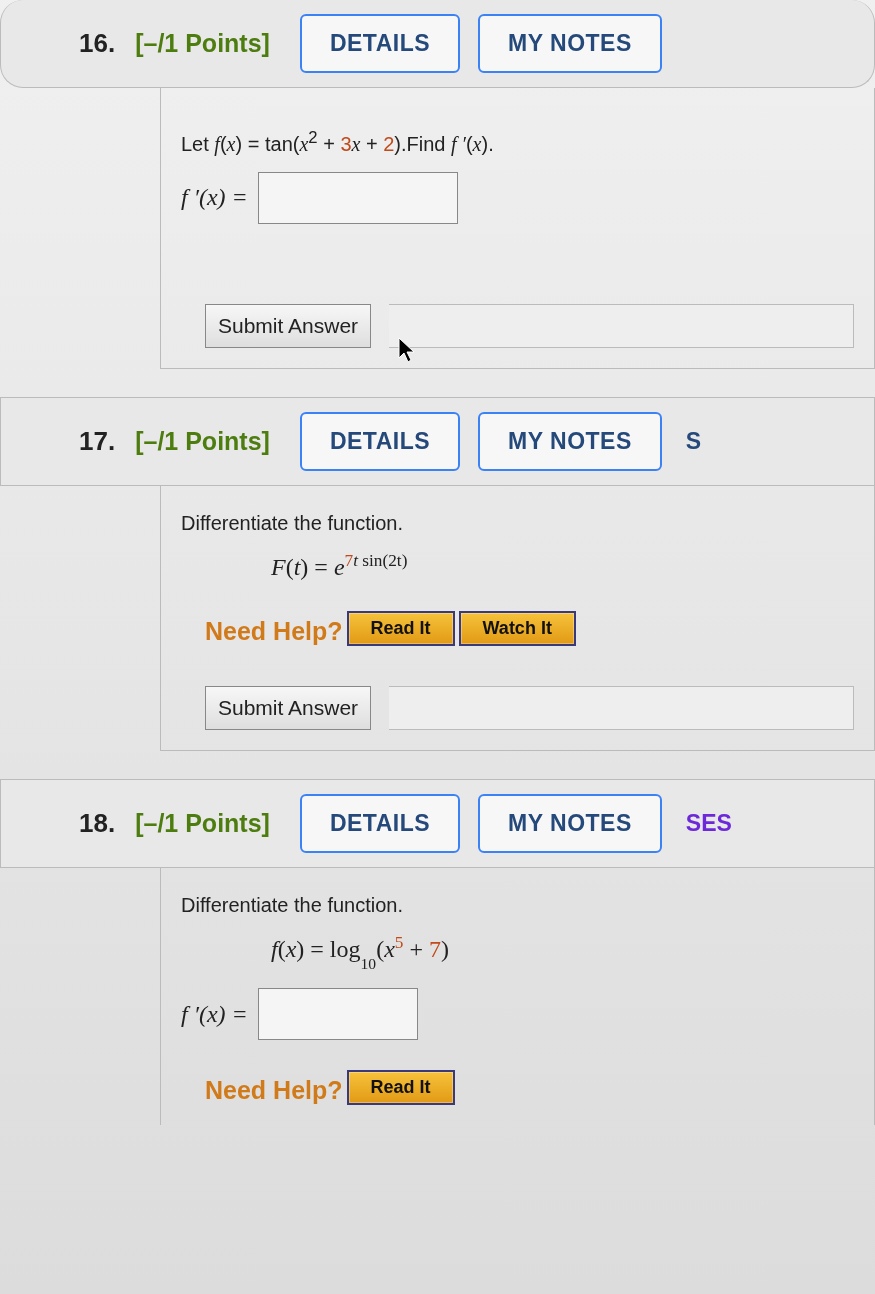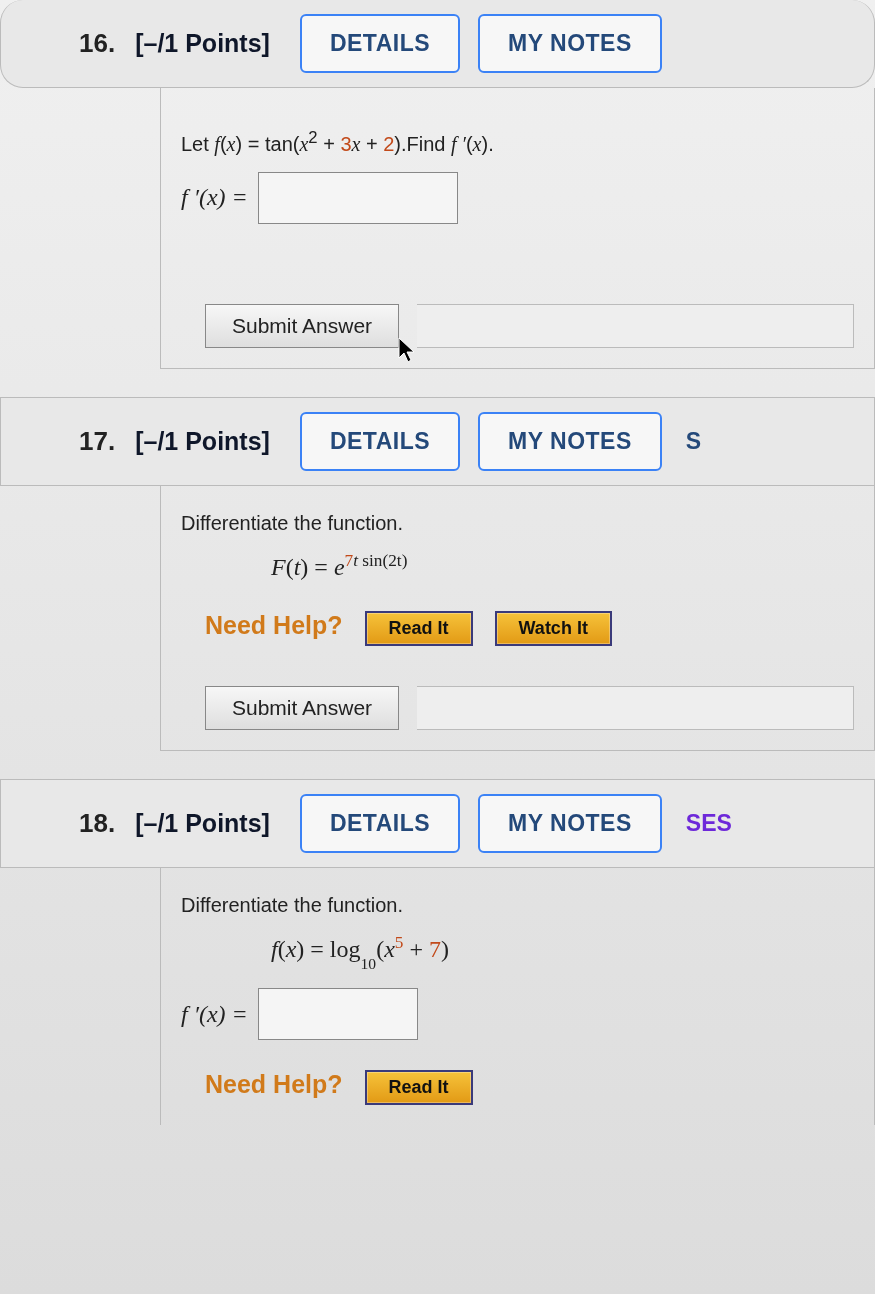--- a/index.html
+++ b/index.html
@@ -21,21 +21,21 @@
     }
     .qnum {
       font-weight: 700;
       font-size: 26px;
       color: #222;
       margin-right: 2px;
     }
     .points {
       font-weight: 700;
       font-size: 25px;
-      color: #0f172a;
+      color: #4d7c0f;
       margin-right: 12px;
       white-space: nowrap;
     }
     .hbutton {
       border: 2px solid #3b82f6;
       background: #f7f7f7;
       color: #24497a;
       font-weight: 700;
       font-size: 23px;
       padding: 14px 28px;
@@ -84,22 +84,22 @@
       color: #222;
       margin: 8px 0 22px 90px;
       font-family: Georgia, 'Times New Roman', serif;
     }
     .formula-display .ital { font-style: italic; }
     .formula-display sub { font-size: 0.65em; position: relative; top: 0.45em; }
     .formula-display sup { font-size: 0.72em; }
     .formula-display .expred { color: #c24a1a; }
     .need-help-row {
       display: flex;
-      align-items: flex-start;
-      gap: 22px;
+      align-items: flex-end;
+      gap: 4px;
       margin: 30px 0 40px 24px;
     }
     .need-help-label {
       font-size: 25px;
       font-weight: 700;
       color: #d17a1a;
     }
     .help-btn {
       background: linear-gradient(180deg, #f6c23a 0%, #e29a15 100%);
       border: 2px solid #3a3a7a;
@@ -112,21 +112,21 @@
     }
     .submit-row {
       display: flex;
       align-items: stretch;
       margin-left: 24px;
       margin-top: 10px;
     }
     .submit-btn {
       background: linear-gradient(180deg, #f7f7f7 0%, #dedede 100%);
       border: 1px solid #888;
-      padding: 8px 26px;
+      padding: 8px 12px;
       font-size: 21px;
       color: #222;
       cursor: pointer;
     }
     .submit-tail {
       flex: 1;
       border: 1px solid #bbb;
       border-left: none;
       height: 44px;
       margin-left: 18px;

